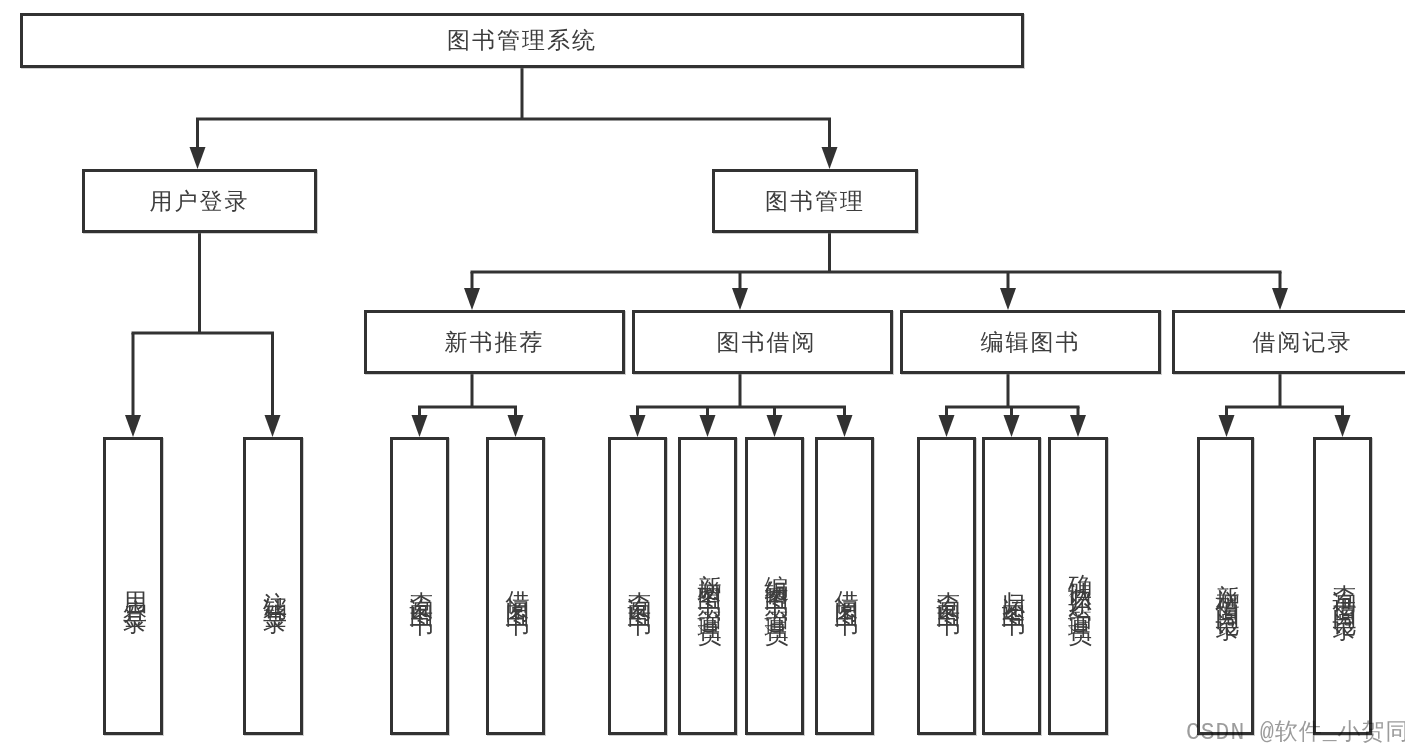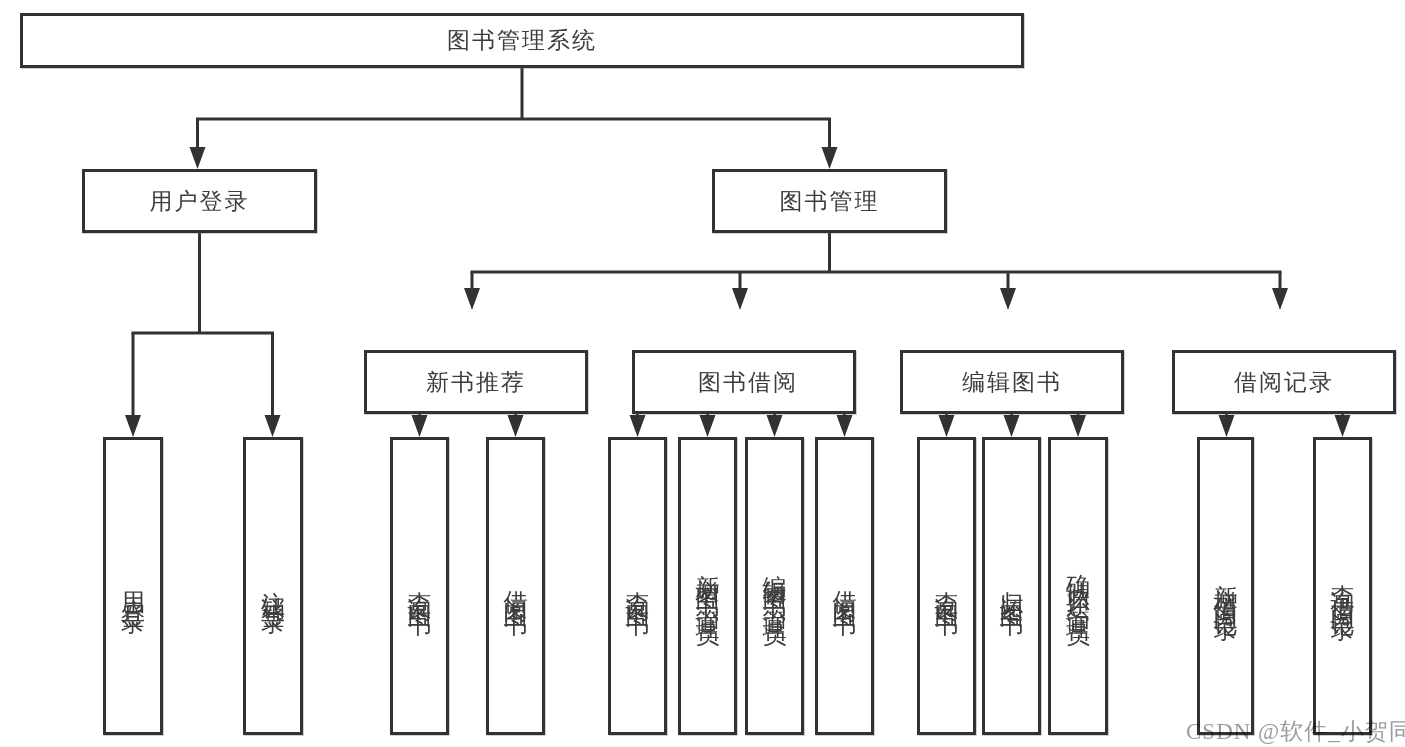--- a/index.html
+++ b/index.html
@@ -2,21 +2,21 @@
 <html><head>
 <meta charset="utf-8">
 <style>
   * { box-sizing: border-box; margin: 0; padding: 0; }
   html, body { background: #ffffff; }
   .canvas {
     position: relative;
     width: 1405px;
     height: 747px;
     background: #ffffff;
-    font-family: Liberation Serif, serif;
+    font-family: Liberation Mono, monospace;
     overflow: hidden;
   }
   .connectors { position: absolute; left: 0; top: 0; }
   .box {
     position: absolute;
     border: 3px solid #323232;
     background: #ffffff;
     display: flex;
     align-items: center;
     justify-content: center;
@@ -28,23 +28,23 @@
     writing-mode: vertical-rl;
     line-height: 1;
     font-size: 24px;
     letter-spacing: 7px;
     white-space: nowrap;
   }
   
   .n-root  { left: 20px;  top: 13px;  width: 1004px; height: 55px; }
   
   .n-l2a   { left: 82px;  top: 169px; width: 235px; height: 64px; }
-  .n-l2b   { left: 712px; top: 169px; width: 235px; height: 64px; }
-  
-  .l3      { top: 310px; height: 64px; width: 224px; margin-top: 40px; }
+  .n-l2b   { left: 712px; top: 169px; width: 206px; height: 64px; }
+  
+  .l3      { top: 310px; height: 64px; width: 261px; }
   .n-l3a   { left: 364px; }
   .n-l3b   { left: 632px; padding-left: 8px; }
   .n-l3c   { left: 900px; }
   .n-l3d   { left: 1172px; text-align: center; }
   
   .leaf    { top: 437px; height: 298px; width: 59px; }
   .n-g1a   { left: 103px; width: 60px; }
   .n-g1b   { left: 243px; width: 60px; }
   .n-g2a   { left: 390px; }
   .n-g2b   { left: 486px; }

